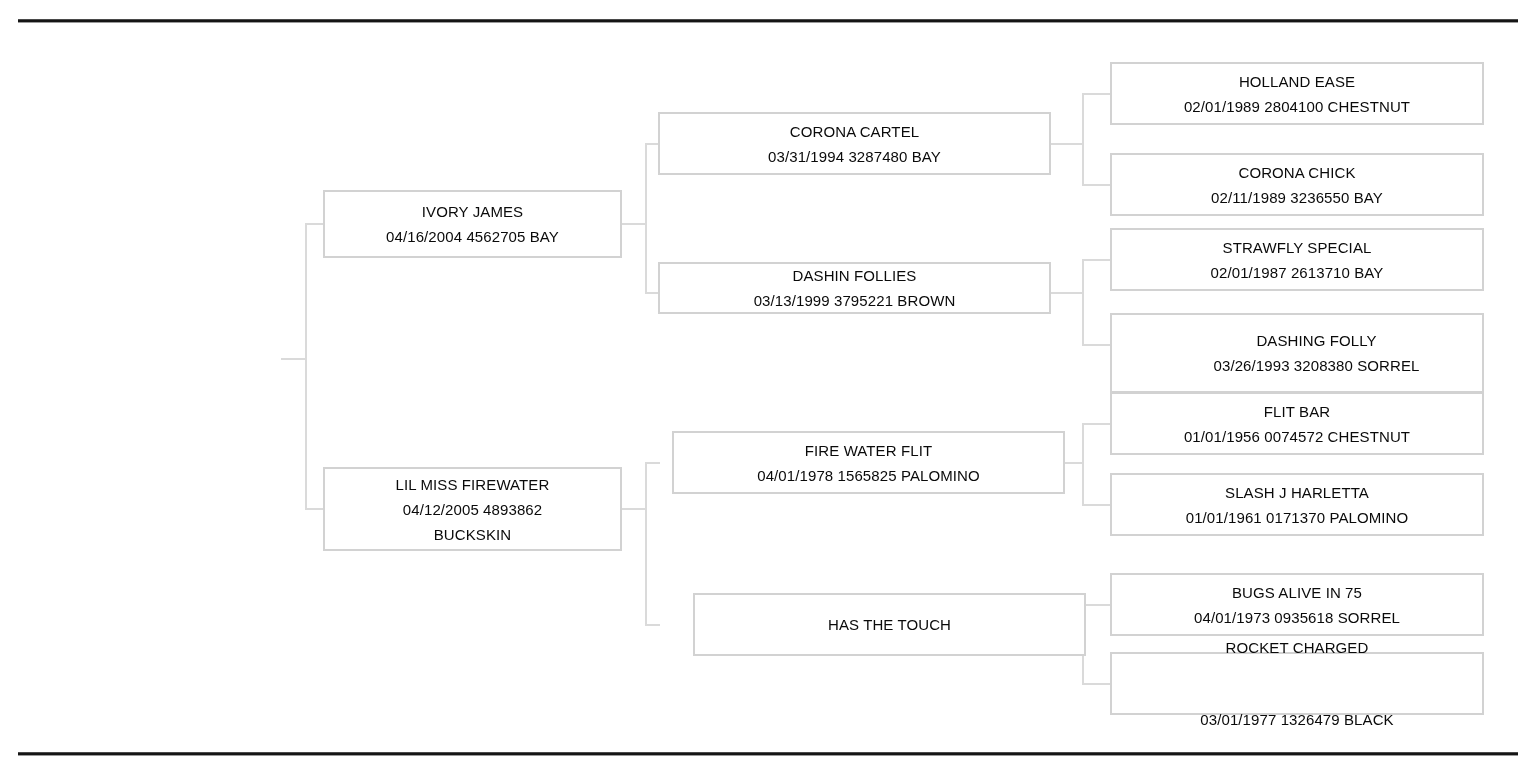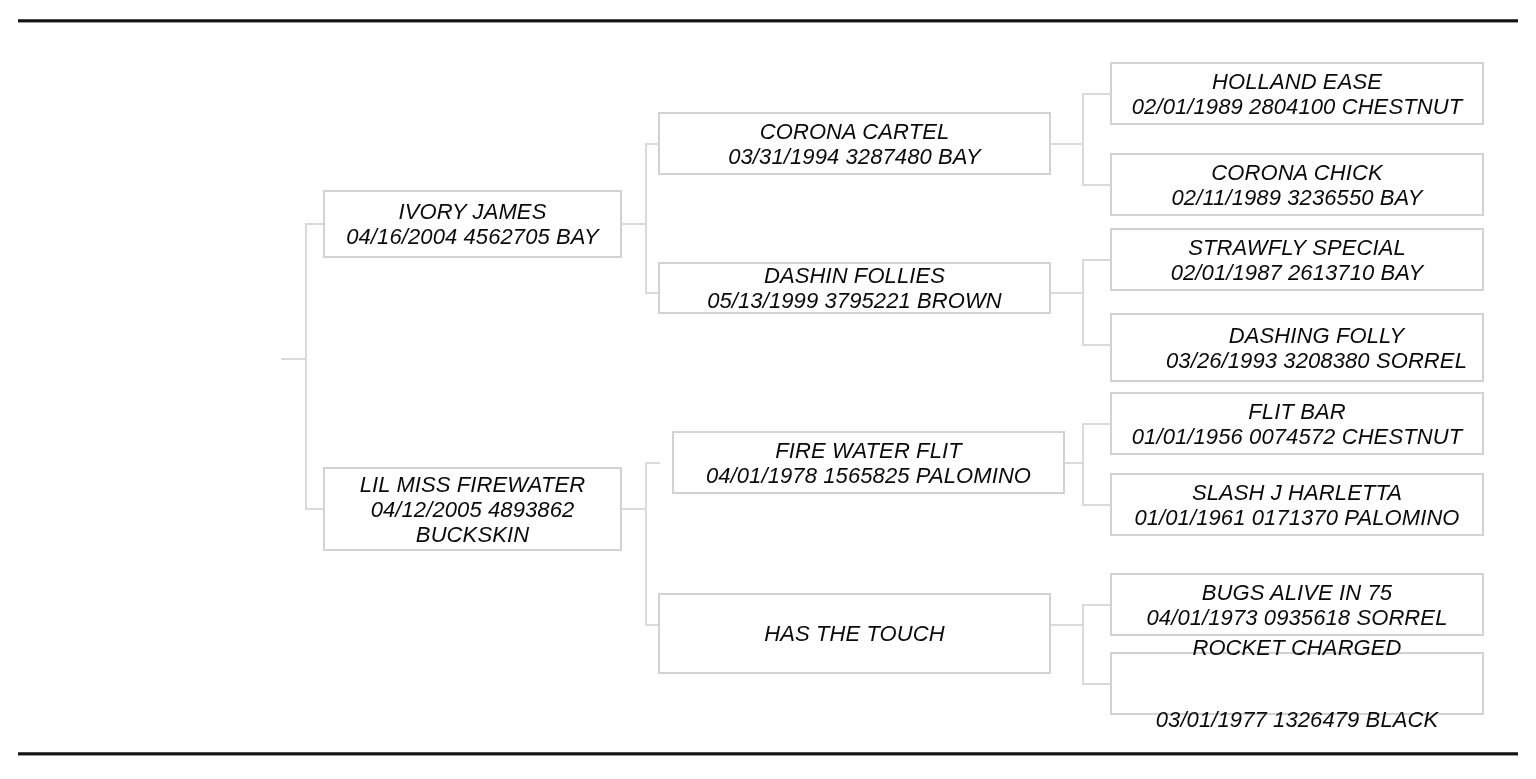--- a/index.html
+++ b/index.html
@@ -39,50 +39,49 @@
     position: absolute;
     box-sizing: border-box;
     background: #ffffff;
     border: 2px solid #d2d2d2;
     display: flex;
     flex-direction: column;
     align-items: center;
     justify-content: center;
     text-align: center;
     color: #0a0a0a;
-    font-size: 22px;
+    font-size: 15px;
     line-height: 25px;
     letter-spacing: .1px;
     padding: 0 6px;
-    font-style: italic;
   }
   .ped-box .ped-name,
   .ped-box .ped-detail,
   .ped-box .ped-color {
     display: block;
     white-space: nowrap;
   }
 
   
   #box-gen1 {
     left: 22px;  top: 318px;  width: 259px;  height: 82px;
   }
   
   #box-gen2-0 { left: 323px; top: 190px; width: 299px; height: 68px; }
   #box-gen2-1 { left: 323px; top: 467px; width: 299px; height: 84px; }
   
   #box-gen3-0 { left: 658px; top: 112px; width: 393px; height: 63px; }
   #box-gen3-1 { left: 658px; top: 262px; width: 393px; height: 52px; align-items: center; }
   #box-gen3-2 { left: 672px; top: 431px; width: 393px; height: 63px; }
-  #box-gen3-3 { left: 658px; top: 593px; width: 393px; height: 81px; }
+  #box-gen3-3 { left: 693px; top: 593px; width: 393px; height: 63px; }
   
   #box-gen4-0 { left: 1110px; top: 62px;  width: 374px; height: 63px; }
   #box-gen4-1 { left: 1110px; top: 153px; width: 374px; height: 63px; }
   #box-gen4-2 { left: 1110px; top: 228px; width: 374px; height: 63px; }
-  #box-gen4-3 { left: 1110px; top: 313px; width: 374px; height: 69px; padding-left: 45px; }
+  #box-gen4-3 { left: 1110px; top: 313px; width: 374px; height: 80px; padding-left: 45px; }
   #box-gen4-4 { left: 1110px; top: 392px; width: 374px; height: 63px; }
   #box-gen4-5 { left: 1110px; top: 473px; width: 374px; height: 63px; }
   #box-gen4-6 { left: 1110px; top: 573px; width: 374px; height: 63px; }
   #box-gen4-7 { left: 1110px; top: 652px; width: 374px; height: 63px; gap: 47px; }
 
   
   .conn {
     position: absolute;
     background: #dadada;
   }
@@ -142,21 +141,21 @@
     <span class="ped-detail">04/12/2005 4893862</span>
     <span class="ped-color">BUCKSKIN</span>
   </div>
 
   <div class="ped-box" id="box-gen3-0">
     <span class="ped-name">CORONA CARTEL</span>
     <span class="ped-detail">03/31/1994 3287480 BAY</span>
   </div>
   <div class="ped-box" id="box-gen3-1">
     <span class="ped-name">DASHIN FOLLIES</span>
-    <span class="ped-detail">05/13/1999 3795221 BROWN</span>
+    <span class="ped-detail">03/13/1999 3795221 BROWN</span>
   </div>
   <div class="ped-box" id="box-gen3-2">
     <span class="ped-name">FIRE WATER FLIT</span>
     <span class="ped-detail">04/01/1978 1565825 PALOMINO</span>
   </div>
   <div class="ped-box" id="box-gen3-3">
     <span class="ped-name">HAS THE TOUCH</span>
   </div>
 
   <div class="ped-box" id="box-gen4-0">

